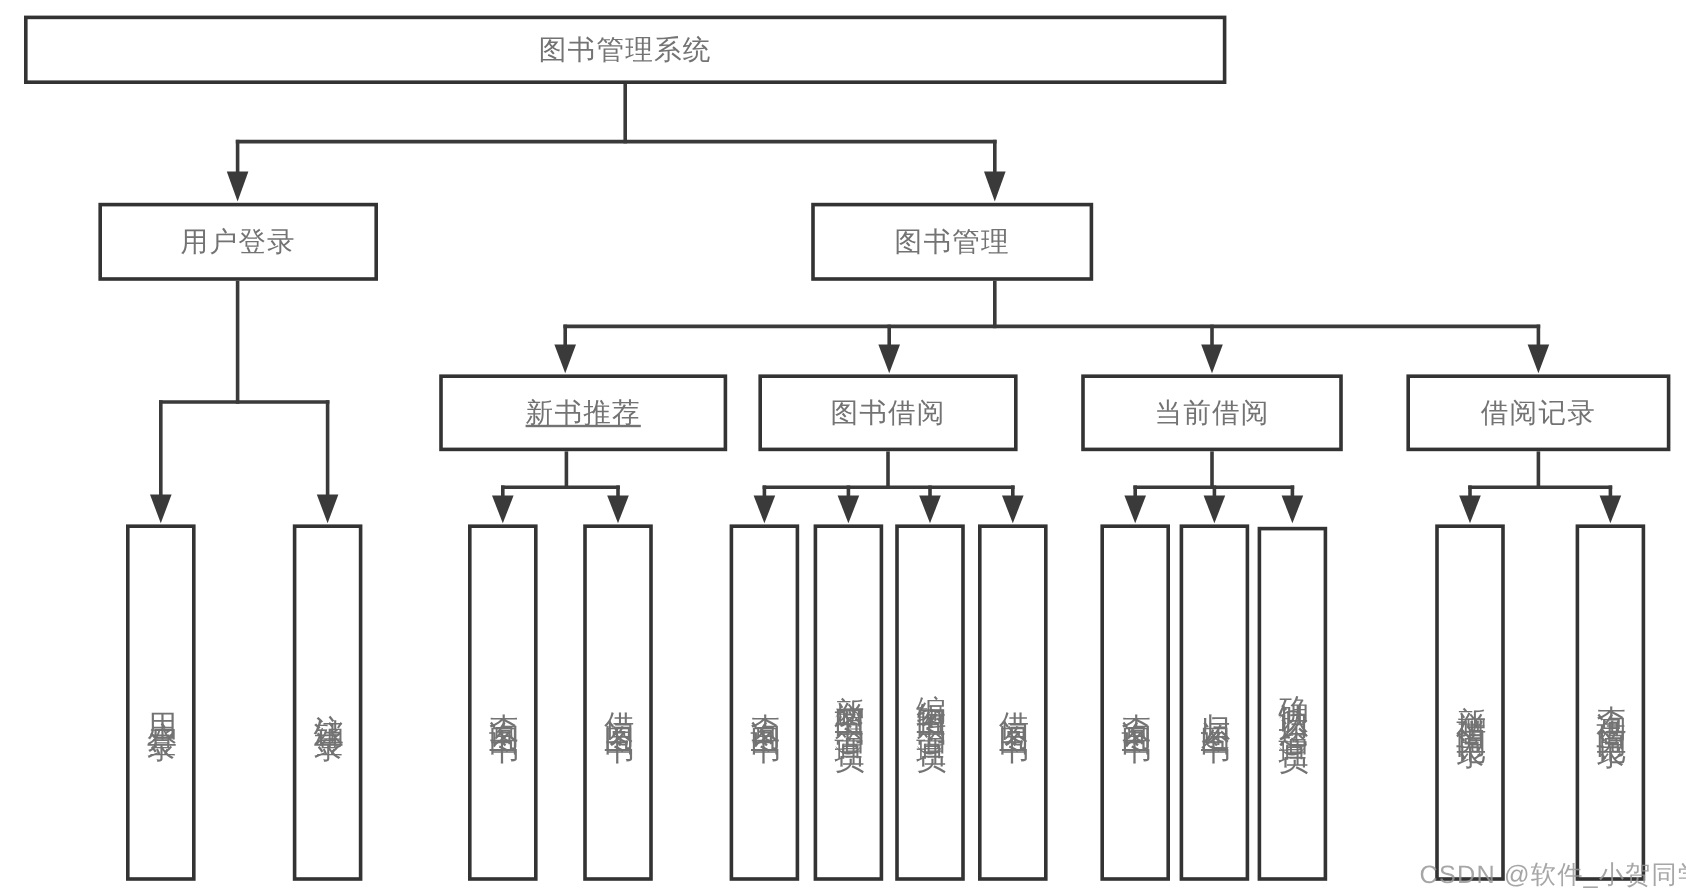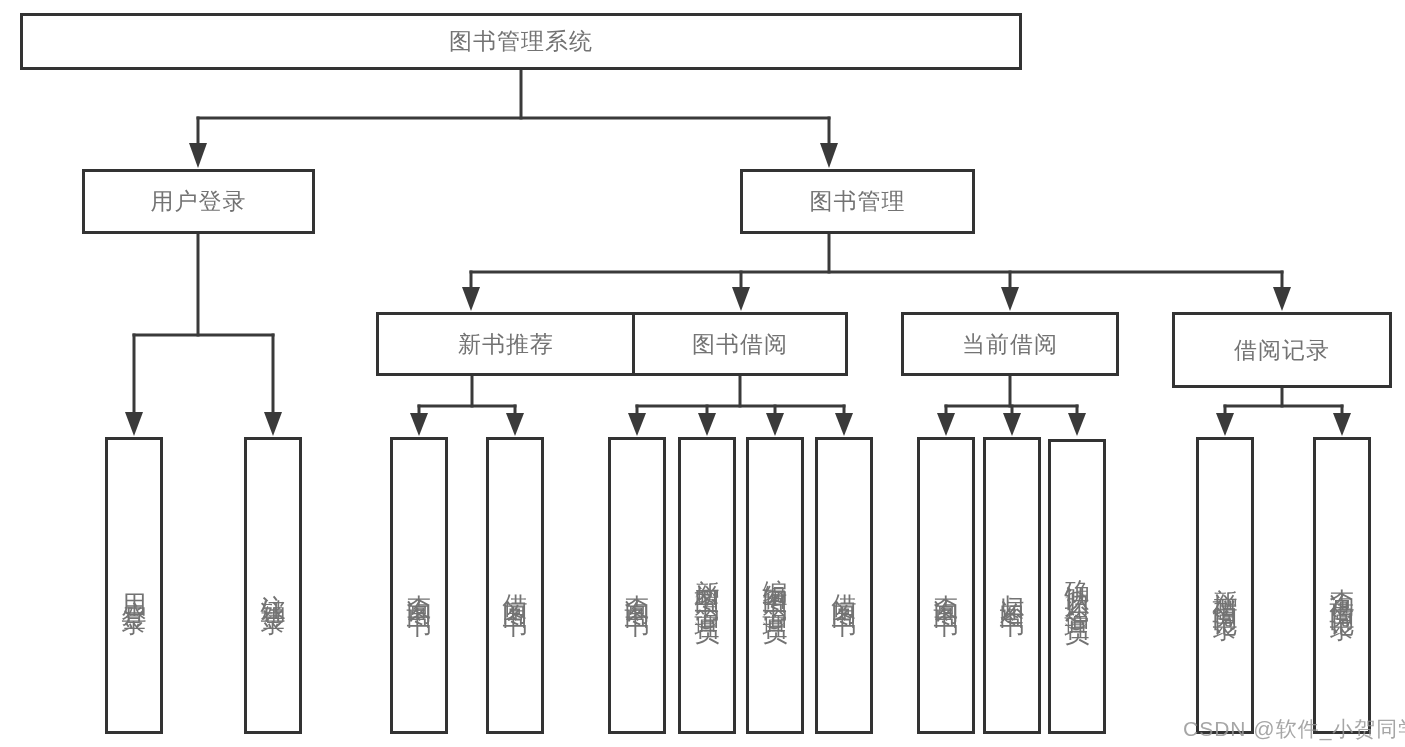--- a/index.html
+++ b/index.html
@@ -130,34 +130,34 @@
     </g>
   </svg>
 
   <div class="node h-node" style="left:20px; top:13px; width:1002px; height:57px;">
     <span>图书管理系统</span>
   </div>
 
   <div class="node h-node" style="left:82px; top:169px; width:233px; height:65px;">
     <span>用户登录</span>
   </div>
-  <div class="node h-node" style="left:740px; top:169px; width:235px; height:65px;">
+  <div class="node h-node" style="left:676px; top:169px; width:235px; height:65px;">
     <span>图书管理</span>
   </div>
 
-  <div class="node h-node" style="left:376px; top:312px; width:260px; height:64px;">
+  <div class="node h-node" style="left:366px; top:312px; width:240px; height:64px;text-decoration:underline;">
     <span>新书推荐</span>
   </div>
   <div class="node h-node" style="left:901px; top:312px; width:218px; height:64px;">
     <span>当前借阅</span>
   </div>
   <div class="node h-node" style="left:632px; top:312px; width:216px; height:64px;">
     <span>图书借阅</span>
   </div>
-  <div class="node h-node" style="left:1172px; top:312px; width:220px; height:76px;">
+  <div class="node h-node" style="left:1172px; top:312px; width:220px; height:64px;">
     <span>借阅记录</span>
   </div>
 
   <div class="node leaf" style="left:105px; top:437px; width:58px; height:297px;">
     <span>用户登录</span>
   </div>
   <div class="node leaf" style="left:244px; top:437px; width:58px; height:297px;">
     <span>注销登录</span>
   </div>
 

